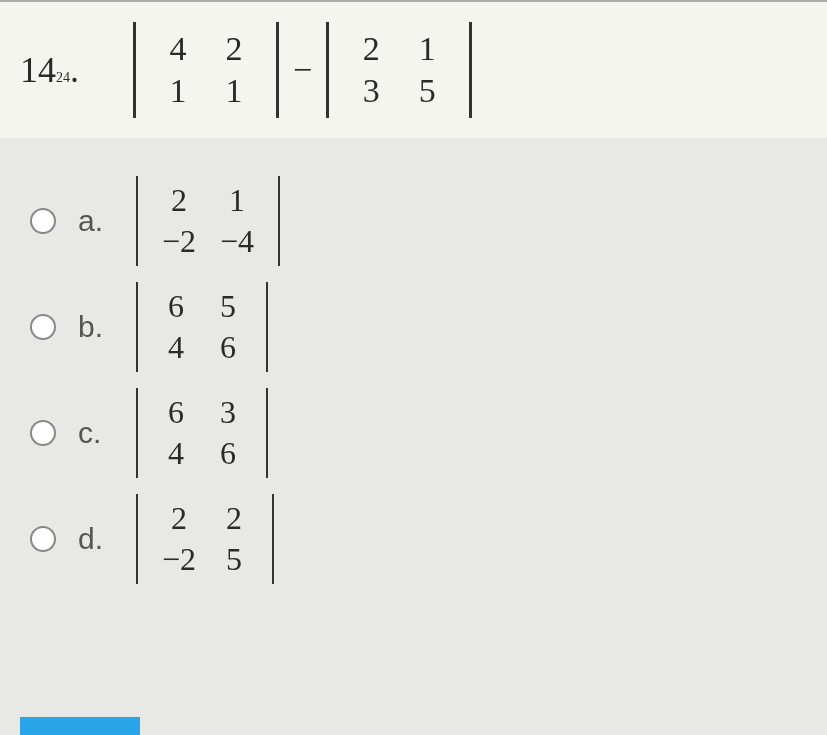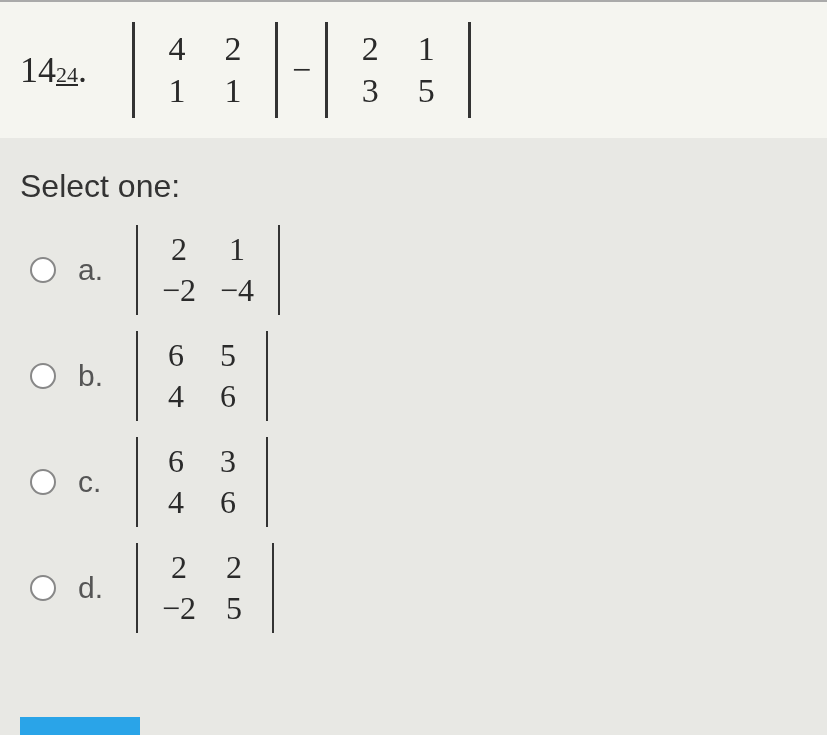--- a/index.html
+++ b/index.html
@@ -12,31 +12,30 @@
     color: #2a2a2a;
     overflow: hidden;
     position: relative;
   }
   .question-box {
     background: #f5f5f0;
     border-top: 2px solid #aaa;
     padding: 20px 20px;
     display: flex;
     align-items: center;
-    gap: 15px;
+    gap: 24px;
   }
   .qnum {
     font-size: 36px;
     display: flex;
     align-items: baseline;
   }
   .qnum sub {
-    font-size: 22px;
+    font-size: 14px;
     vertical-align: sub;
-    text-decoration: underline;
   }
   .prompt {
     font-size: 34px;
   }
   .expr {
     display: flex;
     align-items: center;
     gap: 14px;
     margin-left: 30px;
   }
@@ -146,21 +145,20 @@
               <td>3</td>
               <td>5</td>
             </tr>
       </tbody>
         </table>
     </span>
   </div>
 </div>
 
 <div class="answers">
-  <div class="select-label">Select one:</div>
 
   <div class="option-row">
     <div class="radio"></div>
     <div class="option-letter">a.</div>
     <span class="option-matrix">
       <table>
         <tbody>
             <tr>
               <td>2</td>
               <td>1</td>

